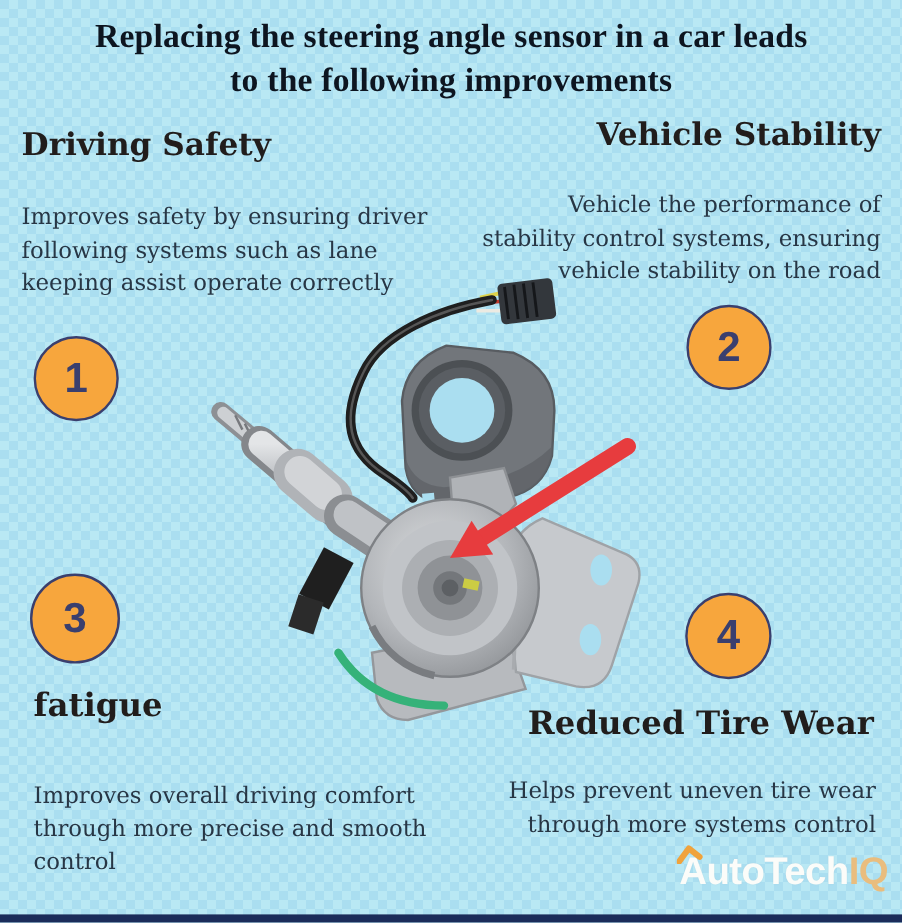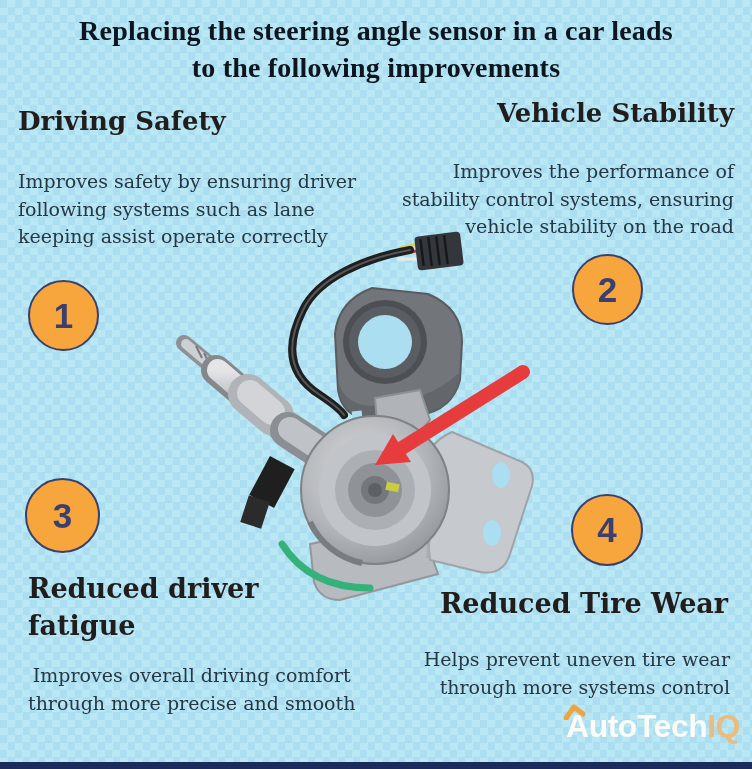--- a/index.html
+++ b/index.html
@@ -26,21 +26,21 @@
   }
   .sec-body{
     position:absolute;
     font-size:19px;line-height:27.5px;color:#273645;
   }
   .h1-pos{left:18px;top:106px;font-size:26px;}
   .b1-pos{left:18px;top:148px;text-align:left;margin-top:20px;}
   .h2-pos{right:18px;top:98px;font-size:26px;text-align:right;}
   .b2-pos{right:18px;top:158px;text-align:right;}
   .h3-pos{left:28px;top:570px;font-size:27px;line-height:37px;}
-  .b3-pos{left:28px;top:650px;text-align:center;margin-top:12px;}
+  .b3-pos{left:28px;top:650px;text-align:left;}
   .h4-pos{left:424px;top:588px;width:320px;font-size:27px;text-align:center;}
   .b4-pos{right:22px;top:646px;text-align:right;}
   .badge{
     position:absolute;border-radius:50%;
     background:#f7a63d;border:2.5px solid #3a3f6e;
     display:flex;align-items:center;justify-content:center;
     font-family:"Liberation Sans", sans-serif;
     font-weight:700;font-size:35px;color:#3a3f6e;
     box-sizing:border-box;
   }
@@ -75,32 +75,32 @@
 
   <div class="sec-heading h1-pos">Driving Safety</div>
   <div class="sec-body b1-pos">
     <div>Improves safety by ensuring driver</div>
     <div>following systems such as lane</div>
     <div>keeping assist operate correctly</div>
   </div>
 
   <div class="sec-heading h2-pos">Vehicle Stability</div>
   <div class="sec-body b2-pos">
-    <div>Improves the performance of</div>
+    <div>Vehicle the performance of</div>
     <div>stability control systems, ensuring</div>
     <div>vehicle stability on the road</div>
   </div>
 
   <div class="sec-heading h3-pos">
-    <div>Reduced driver</div>
     <div>fatigue</div>
   </div>
   <div class="sec-body b3-pos">
     <div>Improves overall driving comfort</div>
     <div>through more precise and smooth</div>
+    <div>control</div>
   </div>
 
   <div class="sec-heading h4-pos">Reduced Tire Wear</div>
   <div class="sec-body b4-pos">
     <div>Helps prevent uneven tire wear</div>
     <div>through more systems control</div>
   </div>
 
   <div class="badge badge1">
       <span>1</span>

